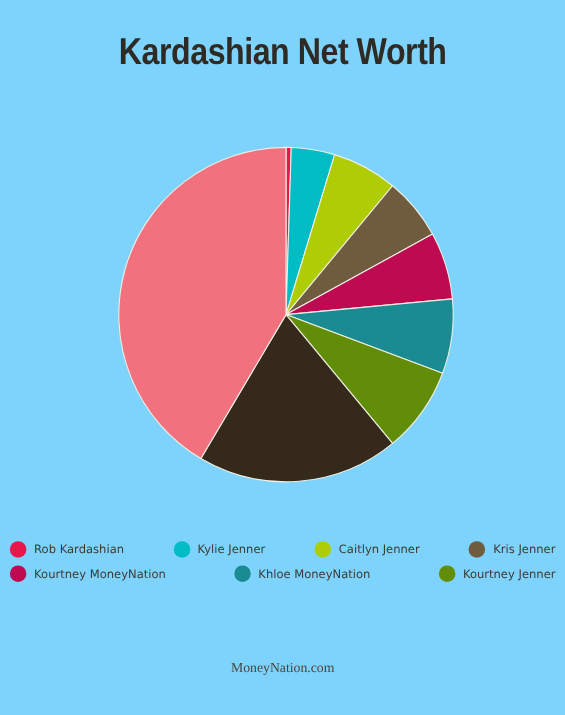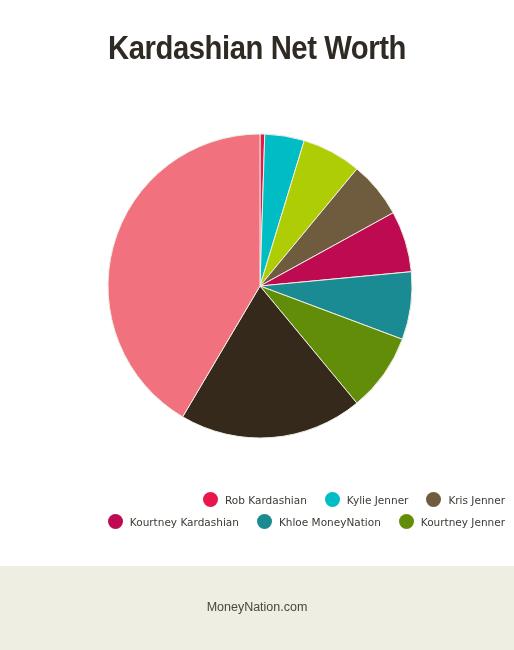--- a/index.html
+++ b/index.html
@@ -9,23 +9,23 @@
   body {
     width: 514px;
     height: 650px;
     background: #efeee2;
     font-family: "DejaVu Sans", sans-serif;
     overflow: hidden;
     position: relative;
   }
   .page {
     width: 514px;
-    height: 566px;
+    height: 650px;
     position: relative;
-    background: #ffffff;
+    background: #7dd3fc;
   }
   .chart-title {
     position: absolute;
     top: 28px;
     left: 0;
     width: 514px;
     text-align: center;
     font-family: "Liberation Sans Narrow", "Liberation Sans", sans-serif;
     font-weight: bold;
     font-size: 34px;
@@ -47,21 +47,21 @@
   }
   .legend {
     position: absolute;
     left: 0;
     top: 492px;
     width: 514px;
   }
   .legend-row {
     display: flex;
     flex-direction: row;
-    justify-content: flex-end;
+    justify-content: space-between;
     align-items: center;
     gap: 0px;
     margin-bottom: 7px;
   }
   .legend-item {
     display: flex;
     flex-direction: row;
     align-items: center;
     margin: 0 9px;
   }
@@ -78,21 +78,21 @@
     color: #3d3a33;
     margin-left: 7px;
     white-space: nowrap;
   }
   .footer {
     position: absolute;
     left: 0;
     top: 600px;
     width: 514px;
     text-align: center;
-    font-family: Liberation Sans, sans-serif;
+    font-family: Liberation Serif, serif;
     font-size: 12.5px;
     color: #4a463d;
   }
 </style>
 </head>
 <body>
 
 <div class="page">
 
   <div class="chart-title">Kardashian Net Worth</div>
@@ -118,29 +118,33 @@
     <div class="legend-row">
       <div class="legend-item">
         <span class="legend-dot" style="background-color: rgb(232, 23, 75);"></span>
         <span class="legend-label">Rob Kardashian</span>
       </div>
       <div class="legend-item">
         <span class="legend-dot" style="background-color: rgb(0, 188, 196);"></span>
         <span class="legend-label">Kylie Jenner</span>
       </div>
       <div class="legend-item">
+        <span class="legend-dot" style="background-color: rgb(174, 205, 4);"></span>
+        <span class="legend-label">Caitlyn Jenner</span>
+      </div>
+      <div class="legend-item">
         <span class="legend-dot" style="background-color: rgb(111, 91, 62);"></span>
         <span class="legend-label">Kris Jenner</span>
       </div>
     </div>
 
     <div class="legend-row">
       <div class="legend-item">
         <span class="legend-dot" style="background-color: rgb(189, 10, 81);"></span>
-        <span class="legend-label">Kourtney Kardashian</span>
+        <span class="legend-label">Kourtney MoneyNation</span>
       </div>
       <div class="legend-item">
         <span class="legend-dot" style="background-color: rgb(26, 139, 146);"></span>
         <span class="legend-label">Khloe MoneyNation</span>
       </div>
       <div class="legend-item">
         <span class="legend-dot" style="background-color: rgb(98, 141, 9);"></span>
         <span class="legend-label">Kourtney Jenner</span>
       </div>
     </div>

